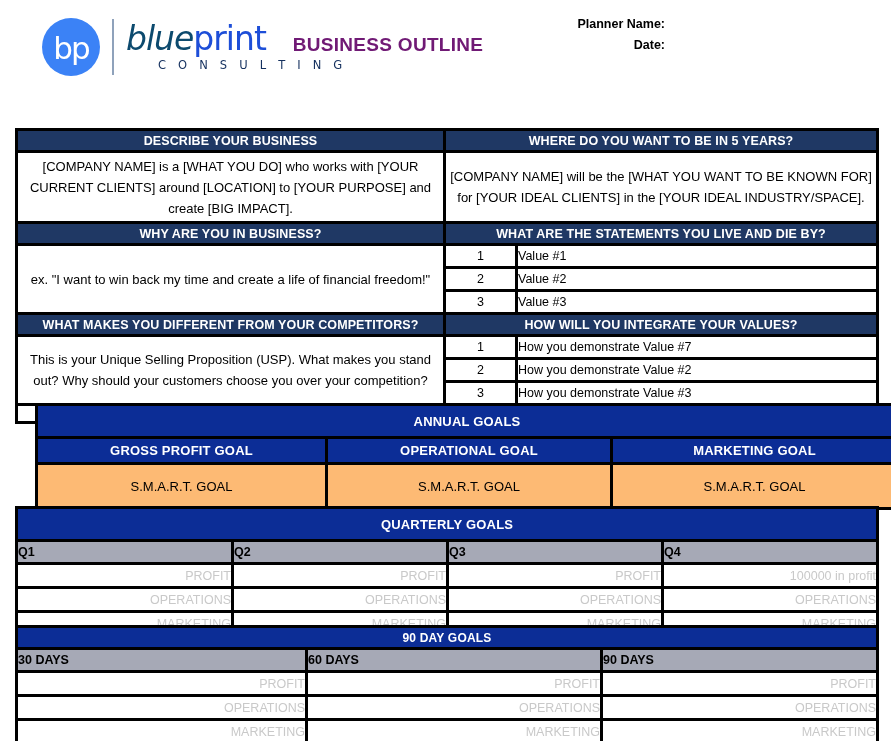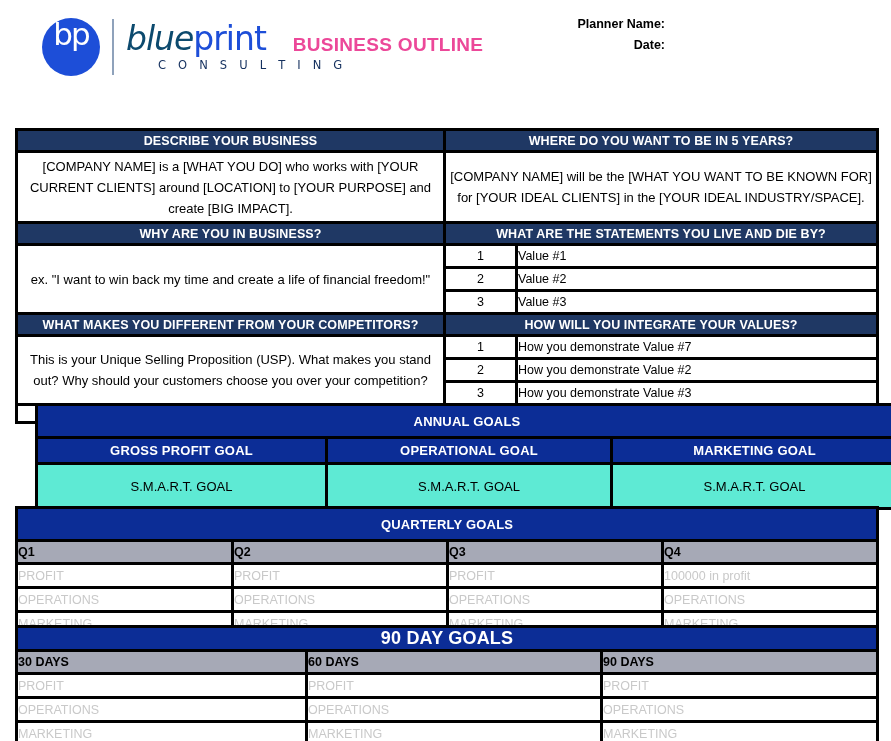--- a/index.html
+++ b/index.html
@@ -33,23 +33,23 @@
     left: 42px;
     top: 16px;
     display: flex;
     align-items: center;
     height: 62px;
   }
   .logo-mark {
     width: 58px;
     height: 58px;
     border-radius: 50%;
-    background: #1d4ed8;
+    background: #3b82f6;
     display: flex;
-    align-items: flex-start;
+    align-items: center;
     justify-content: center;
     position: relative;
   }
   .logo-mark .bp {
     font-family: "DejaVu Sans", sans-serif;
     font-size: 31px;
     font-weight: 400;
     color: #ffffff;
     letter-spacing: -2px;
     line-height: 1;
@@ -95,21 +95,21 @@
   }
   .doc-title {
     position: absolute;
     left: 268px;
     top: 34px;
     width: 240px;
     text-align: center;
     font-size: 19px;
     font-weight: bold;
     letter-spacing: 0.3px;
-    color: #ec4899;
+    color: #701a75;
   }
   .meta {
     position: absolute;
     left: 470px;
     top: 14px;
     width: 195px;
     text-align: right;
     font-size: 12.5px;
     font-weight: bold;
     line-height: 21px;
@@ -168,30 +168,30 @@
     height: 20px;
   }
   .val-cell {
     background: #ffffff;
     font-size: 12.5px;
     text-align: left;
     height: 20px;
     padding-left: 5px;
   }
   .goal-cell {
-    background: #5eead4;
+    background: #fdba74;
     font-size: 13px;
     text-align: center;
     height: 42px;
   }
   .ph-cell {
     background: #ffffff;
     color: #C9C9C9;
     font-size: 12.5px;
-    text-align: left;
+    text-align: right;
     height: 21px;
   }
   .spacer-cell {
     background: #ffffff;
     height: 15px;
     border: 1px solid #000000;
   }
 </style>
 </head>
 <body>
@@ -343,21 +343,21 @@
   </table>
 
   <table class="grid" style="top:625px;">
     <colgroup>
       <col style="width:290px">
       <col style="width:295px">
       <col style="width:276px">
     </colgroup>
     <tbody>
       <tr>
-        <td class="hdr-blue" colspan="3" style="height:19px;font-size:18px;">90 DAY GOALS</td>
+        <td class="hdr-blue" colspan="3" style="height:19px;font-size:12px;">90 DAY GOALS</td>
       </tr>
       <tr>
         <td class="hdr-gray">30 DAYS</td>
         <td class="hdr-gray">60 DAYS</td>
         <td class="hdr-gray">90 DAYS</td>
       </tr>
       <tr>
         <td class="ph-cell">PROFIT</td>
         <td class="ph-cell">PROFIT</td>
         <td class="ph-cell">PROFIT</td>

